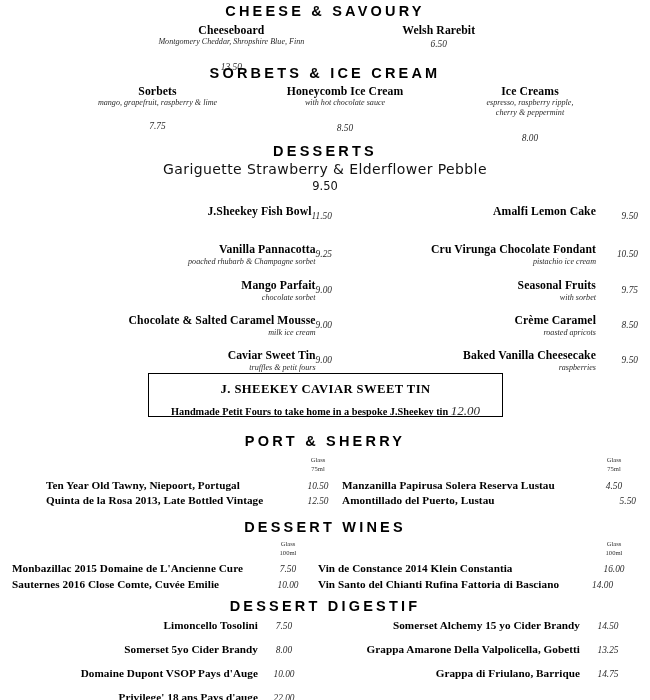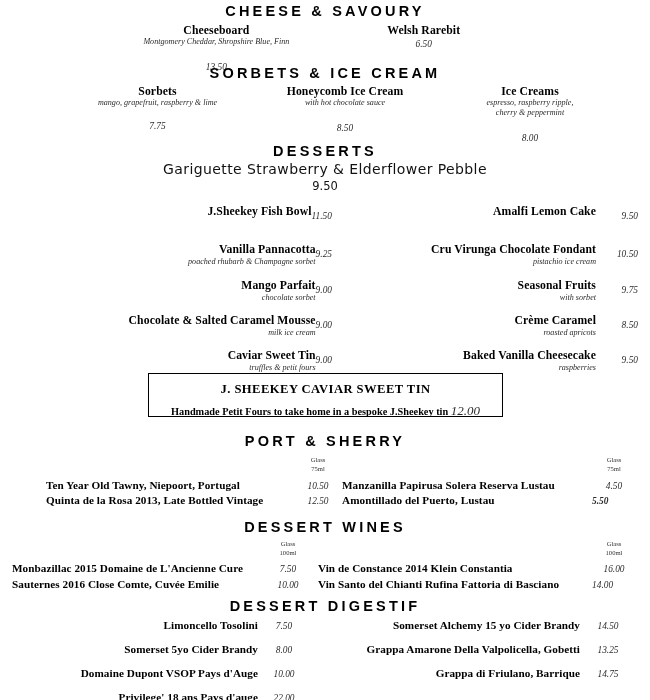--- a/index.html
+++ b/index.html
@@ -128,21 +128,21 @@
 
   .abs { position: absolute; }
 </style>
 </head>
 <body>
 
 <div class="page">
 
   <div class="section-head abs" style="left:0; top:3px; width:650px;">CHEESE &amp; SAVOURY</div>
 
-  <div class="trio abs" style="left:0; top:24px; width:586px;">
+  <div class="trio abs" style="left:15px; top:24px; width:586px;">
     <div class="cell" style="width:110px;"></div>
     <div class="cell" style="width:260px;">
       <span class="dish-name">Cheeseboard</span>
       <span class="dish-desc">Montgomery Cheddar, Shropshire Blue, Finn</span>
       <span class="price">13.50</span>
     </div>
     <div class="cell" style="width:200px;">
       <span class="dish-name">Welsh Rarebit</span>
       <span class="price" style="margin-top:2px;">6.50</span>
     </div>
@@ -281,21 +281,21 @@
     </div>
   </div>
 
   <div class="abs" style="left:342px; top:475px; width:294px;">
     <div class="drink-row" style="height:15px;">
       <div class="nm nm-left">Manzanilla Papirusa Solera Reserva Lustau</div>
       <div class="pr" style="width:44px; text-align:center;"><span class="price">4.50</span></div>
     </div>
     <div class="drink-row" style="height:15px;">
       <div class="nm nm-left">Amontillado del Puerto, Lustau</div>
-      <div class="pr" style="width:44px; text-align:left;font-weight:bold;"><span class="price">5.50</span></div>
+      <div class="pr" style="width:44px; text-align:right;"><span class="price">5.50</span></div>
     </div>
   </div>
 
   <div class="section-head abs" style="left:0; top:519px; width:650px;">DESSERT WINES</div>
 
   <div class="measure abs" style="left:266px; top:540px; width:44px;">
     <div>Glass</div>
     <div>100ml</div>
   </div>
   <div class="measure abs" style="left:592px; top:540px; width:44px;">

